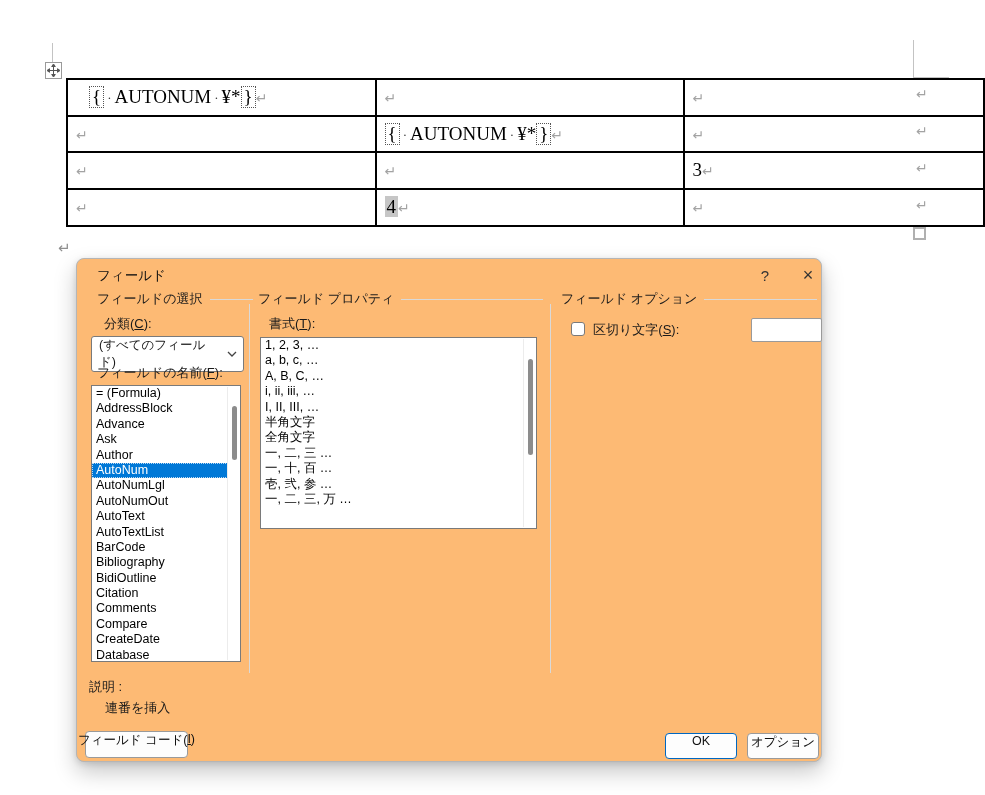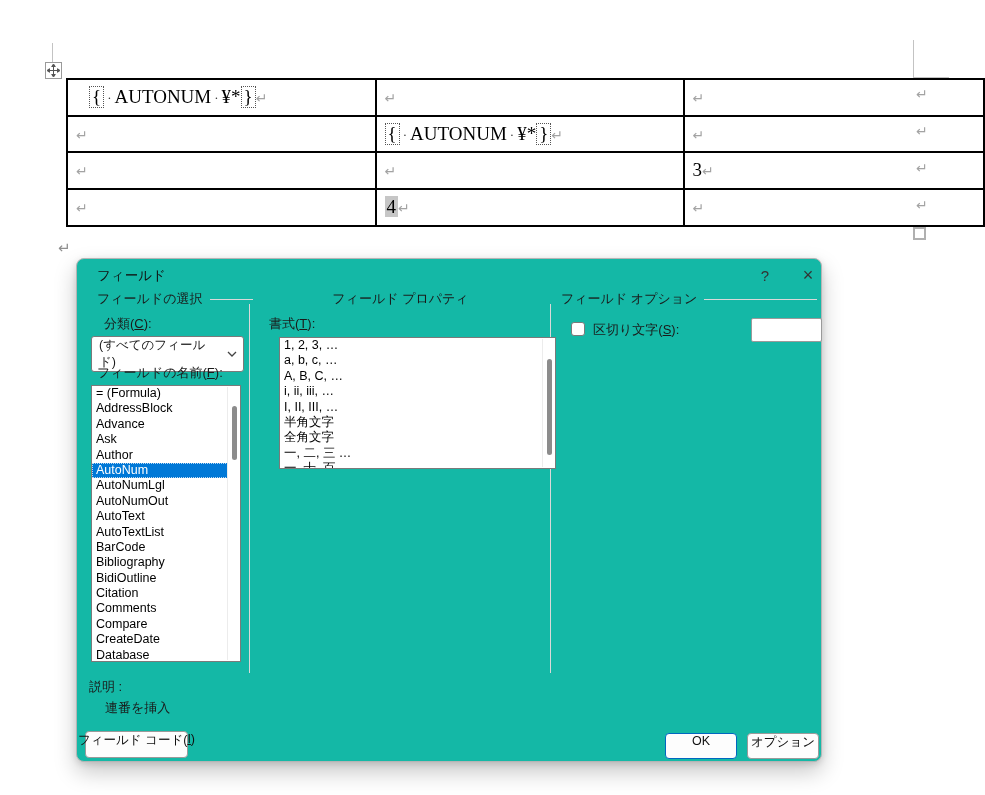--- a/index.html
+++ b/index.html
@@ -25,21 +25,21 @@
            line-height:20px; }
   .space-dot { color:#3a3a3a; font-size:13px; margin:0 3px; vertical-align:1px; }
   .field-result-shaded { background:#c6c6c6; padding:0 2px; }
   .resize-handle { position:absolute; left:913px; top:227px; width:13px;
                    height:13px; border:2px solid #b0b0b0; background:#fff; }
   .para-mark { position:absolute; left:58px; top:239px; color:#8f8f8f;
                font-family:"DejaVu Sans",sans-serif; font-size:15px; }
 
   
   .dialog { position:absolute; left:76px; top:258px; width:746px; height:504px;
-            background:#14b8a6; border:1px solid #b5b5b5; border-radius:8px;
+            background:#fdba74; border:1px solid #b5b5b5; border-radius:8px;
             box-shadow:0 10px 22px rgba(0,0,0,0.22), 0 2px 6px rgba(0,0,0,0.12);
             font-size:13px; color:#1a1a1a; }
   .dlg-title { position:absolute; left:20px; top:8px; font-size:13.5px; color:#111; }
   .dlg-help { position:absolute; left:676px; top:4px; width:24px; height:24px;
               display:flex; align-items:center; justify-content:center;
               font-size:15px; color:#333; cursor:default; }
   .dlg-close { position:absolute; left:718px; top:3px; width:26px; height:26px;
                display:flex; align-items:center; justify-content:center;
                font-size:18px; color:#333; cursor:default; }
   .sec-header { position:absolute; display:flex; align-items:center; gap:7px; }
@@ -52,21 +52,21 @@
   .combo { position:absolute; left:14px; top:77px; width:153px; height:36px;
            background:#fff; border:1px solid #7a7a7a; border-radius:3px;
            display:flex; align-items:center; }
   .combo-text { padding-left:7px; flex:1; font-size:12.5px; }
   .combo-arrow { width:22px; height:100%; display:flex; align-items:center;
                  justify-content:center; }
 
   .listbox { position:absolute; background:#fff; border:1px solid #7a7a7a;
              overflow:hidden; font-size:12.5px; }
   .name-list { left:14px; top:126px; width:150px; height:277px; }
-  .fmt-list  { left:202px; top:78px; width:277px; height:132px; }
+  .fmt-list  { left:183px; top:78px; width:277px; height:192px; }
   .listbox .item { line-height:15.4px; height:15.4px; padding-left:4px;
                    white-space:nowrap; color:#000; }
   .listbox .item.selected { background:#0078d7; color:#fff;
                             outline:1px dotted #bcd8f2; outline-offset:-1px; }
   .scroll-track { position:absolute; top:1px; bottom:1px; width:13px;
                   background:#fff; border-left:1px solid #ececec; }
   .scroll-thumb { position:absolute; left:4px; width:5px; background:#8c8c8c;
                   border-radius:3px; }
 
   .checkbox { position:absolute; left:494px; top:63px; width:14px; height:14px;
@@ -141,21 +141,21 @@
 
 <div class="dialog">
   <div class="dlg-title">フィールド</div>
   <div class="dlg-help">?</div>
   <div class="dlg-close">×</div>
 
   <div class="sec-header" style="left:12px; top:31px; width:156px;margin-left:8px;">
     <span>フィールドの選択</span>
     <span class="hline"></span>
   </div>
-  <div class="sec-header" style="left:181px; top:31px; width:285px;flex-direction:column;">
+  <div class="sec-header" style="left:181px; top:31px; width:285px;">
     <span>フィールド プロパティ</span>
     <span class="hline"></span>
   </div>
   <div class="sec-header" style="left:484px; top:31px; width:256px;">
     <span>フィールド オプション</span>
     <span class="hline"></span>
   </div>
 
   <div class="vdiv" style="left:172px;"></div>
   <div class="vdiv" style="left:473px;"></div>

